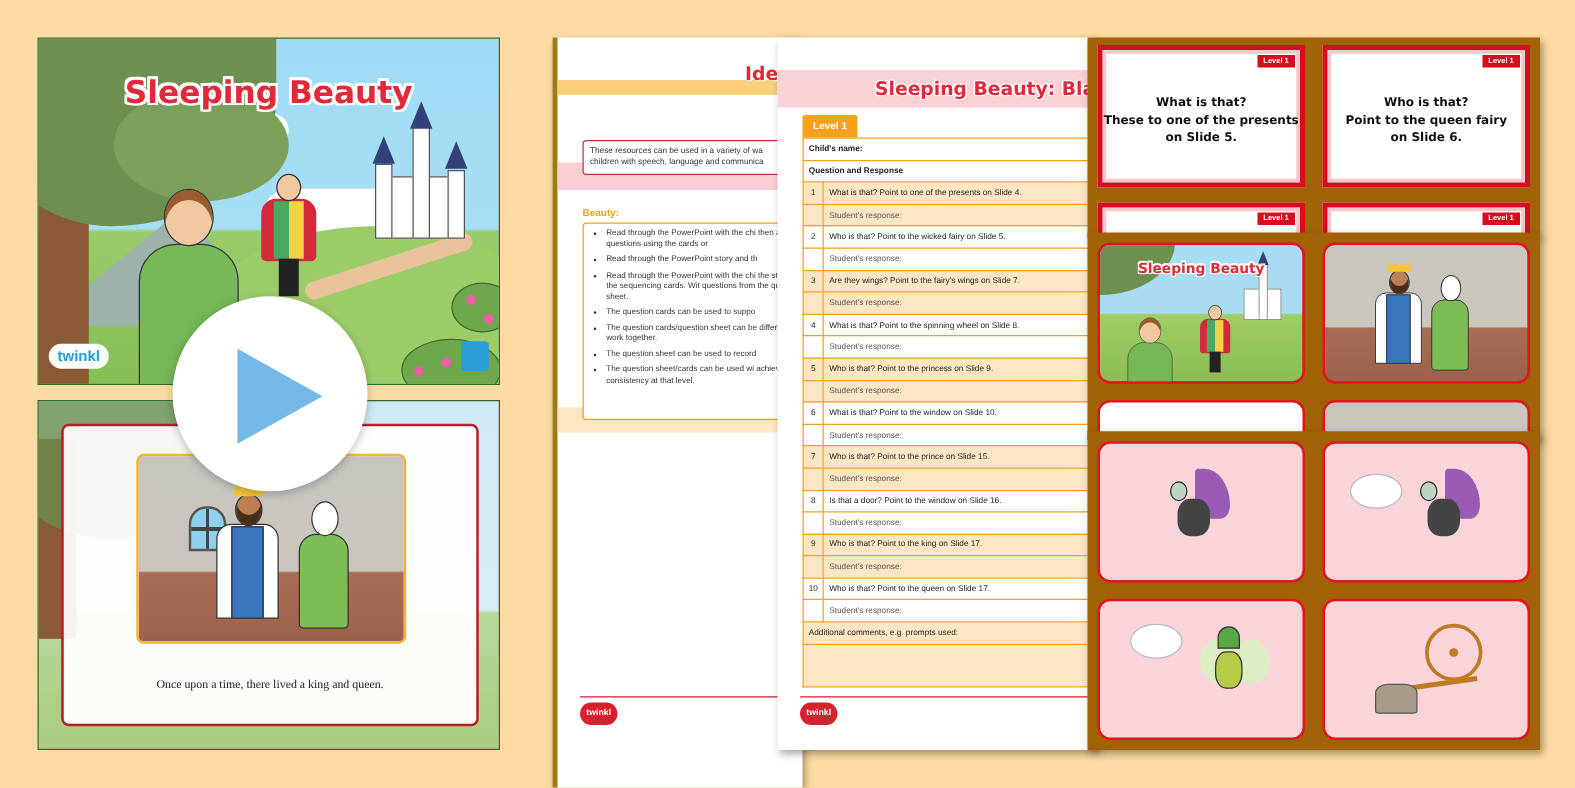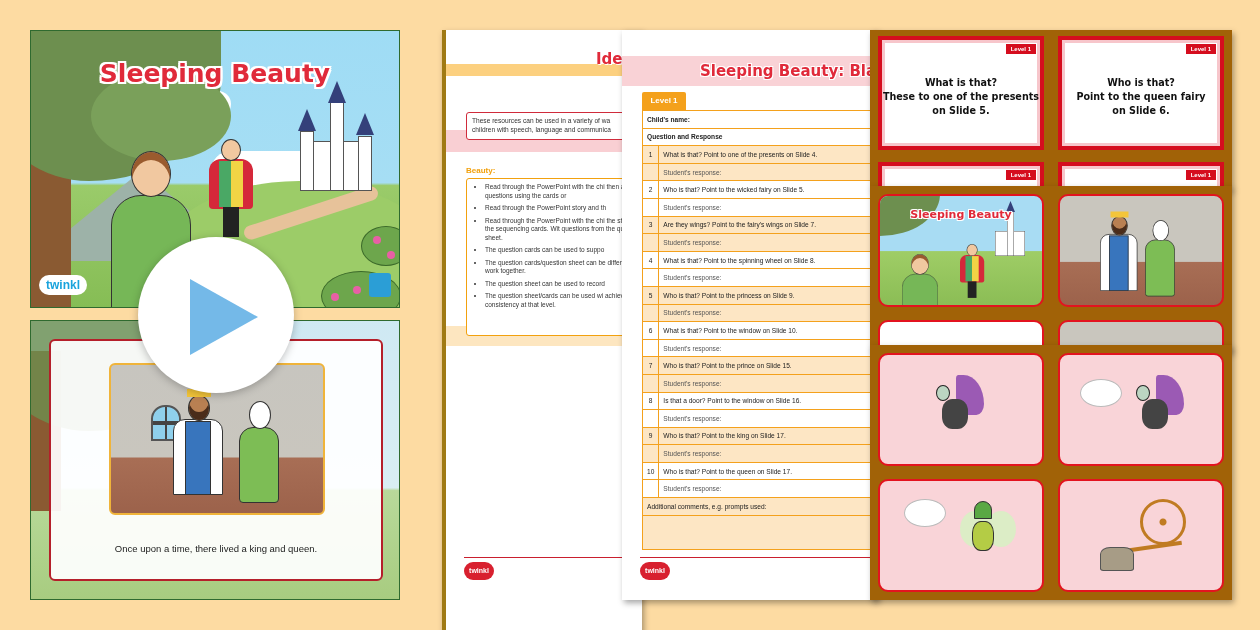--- a/index.html
+++ b/index.html
@@ -41,21 +41,21 @@
   .s2-scene { position: absolute; left: 58px; top: 22px; width: 216px; height: 152px; border: 2px solid #f0b43a; border-radius: 6px; background: linear-gradient(#c7c5bf 0%, #c9c6be 62%, #a86e55 63%, #9c624b 100%); overflow: hidden; }
   .s2-window { position: absolute; left: 40px; top: 40px; width: 30px; height: 36px; background: #8fd0ec; border: 2px solid #555; border-radius: 14px 14px 0 0; background-image: linear-gradient(90deg, transparent 45%, #444 45%, #444 55%, transparent 55%), linear-gradient(transparent 45%, #444 45%, #444 55%, transparent 55%); }
   .king { position: absolute; left: 62px; top: 30px; width: 50px; height: 112px; }
   .king .head { position: absolute; left: 15px; top: 0; width: 22px; height: 26px; background: #b98052; border-radius: 50%; border: 1px solid #333; box-shadow: inset 0 -8px 0 #4a2c1a; }
   .king .crown { position: absolute; left: 14px; top: -6px; width: 24px; height: 8px; background: #f3c53a; }
   .king .robe { position: absolute; left: 0; top: 24px; width: 50px; height: 76px; background: #fff; border: 1px solid #333; border-radius: 12px 12px 0 0; }
   .king .body { position: absolute; left: 12px; top: 26px; width: 26px; height: 74px; background: #3875bd; border: 1px solid #333; }
   .queen { position: absolute; left: 128px; top: 36px; width: 40px; height: 106px; }
   .queen .head { position: absolute; left: 10px; top: 0; width: 22px; height: 28px; background: #fff; border-radius: 50%; border: 1px solid #333; }
   .queen .dress { position: absolute; left: 0; top: 26px; width: 40px; height: 76px; background: #7dbd55; border: 1px solid #333; border-radius: 14px 14px 4px 4px; }
-  .s2-caption { position: absolute; left: 0; right: 0; top: 202px; text-align: center; font-family: Liberation Sans, sans-serif; font-size: 9.5px; color: #222; }
+  .s2-caption { position: absolute; left: 0; right: 0; top: 202px; text-align: center; font-family: Liberation Serif, serif; font-size: 9.5px; color: #222; }
 
   .play-btn { position: absolute; left: 138px; top: 237px; width: 156px; height: 156px; background: #fff; border-radius: 50%; box-shadow: 0 2px 8px rgba(0,0,0,0.25); z-index: 5; }
   .play-btn .tri { position: absolute; left: 52px; top: 42px; width: 0; height: 0; border-top: 38px solid transparent; border-bottom: 38px solid transparent; border-left: 68px solid #74b9e8; }
 
   
   .doc { position: absolute; background: #fff; box-shadow: 2px 3px 6px rgba(0,0,0,0.35); overflow: hidden; }
   .doc1 { left: 442px; top: 30px; width: 200px; height: 625px; border-left: 4px solid #a07a14; }
   .doc2 { left: 622px; top: 30px; width: 256px; height: 570px; z-index: 2; }
 
   .d1-band { position: absolute; left: 0; right: 0; top: 34px; height: 12px; background: #fcd07f; }

